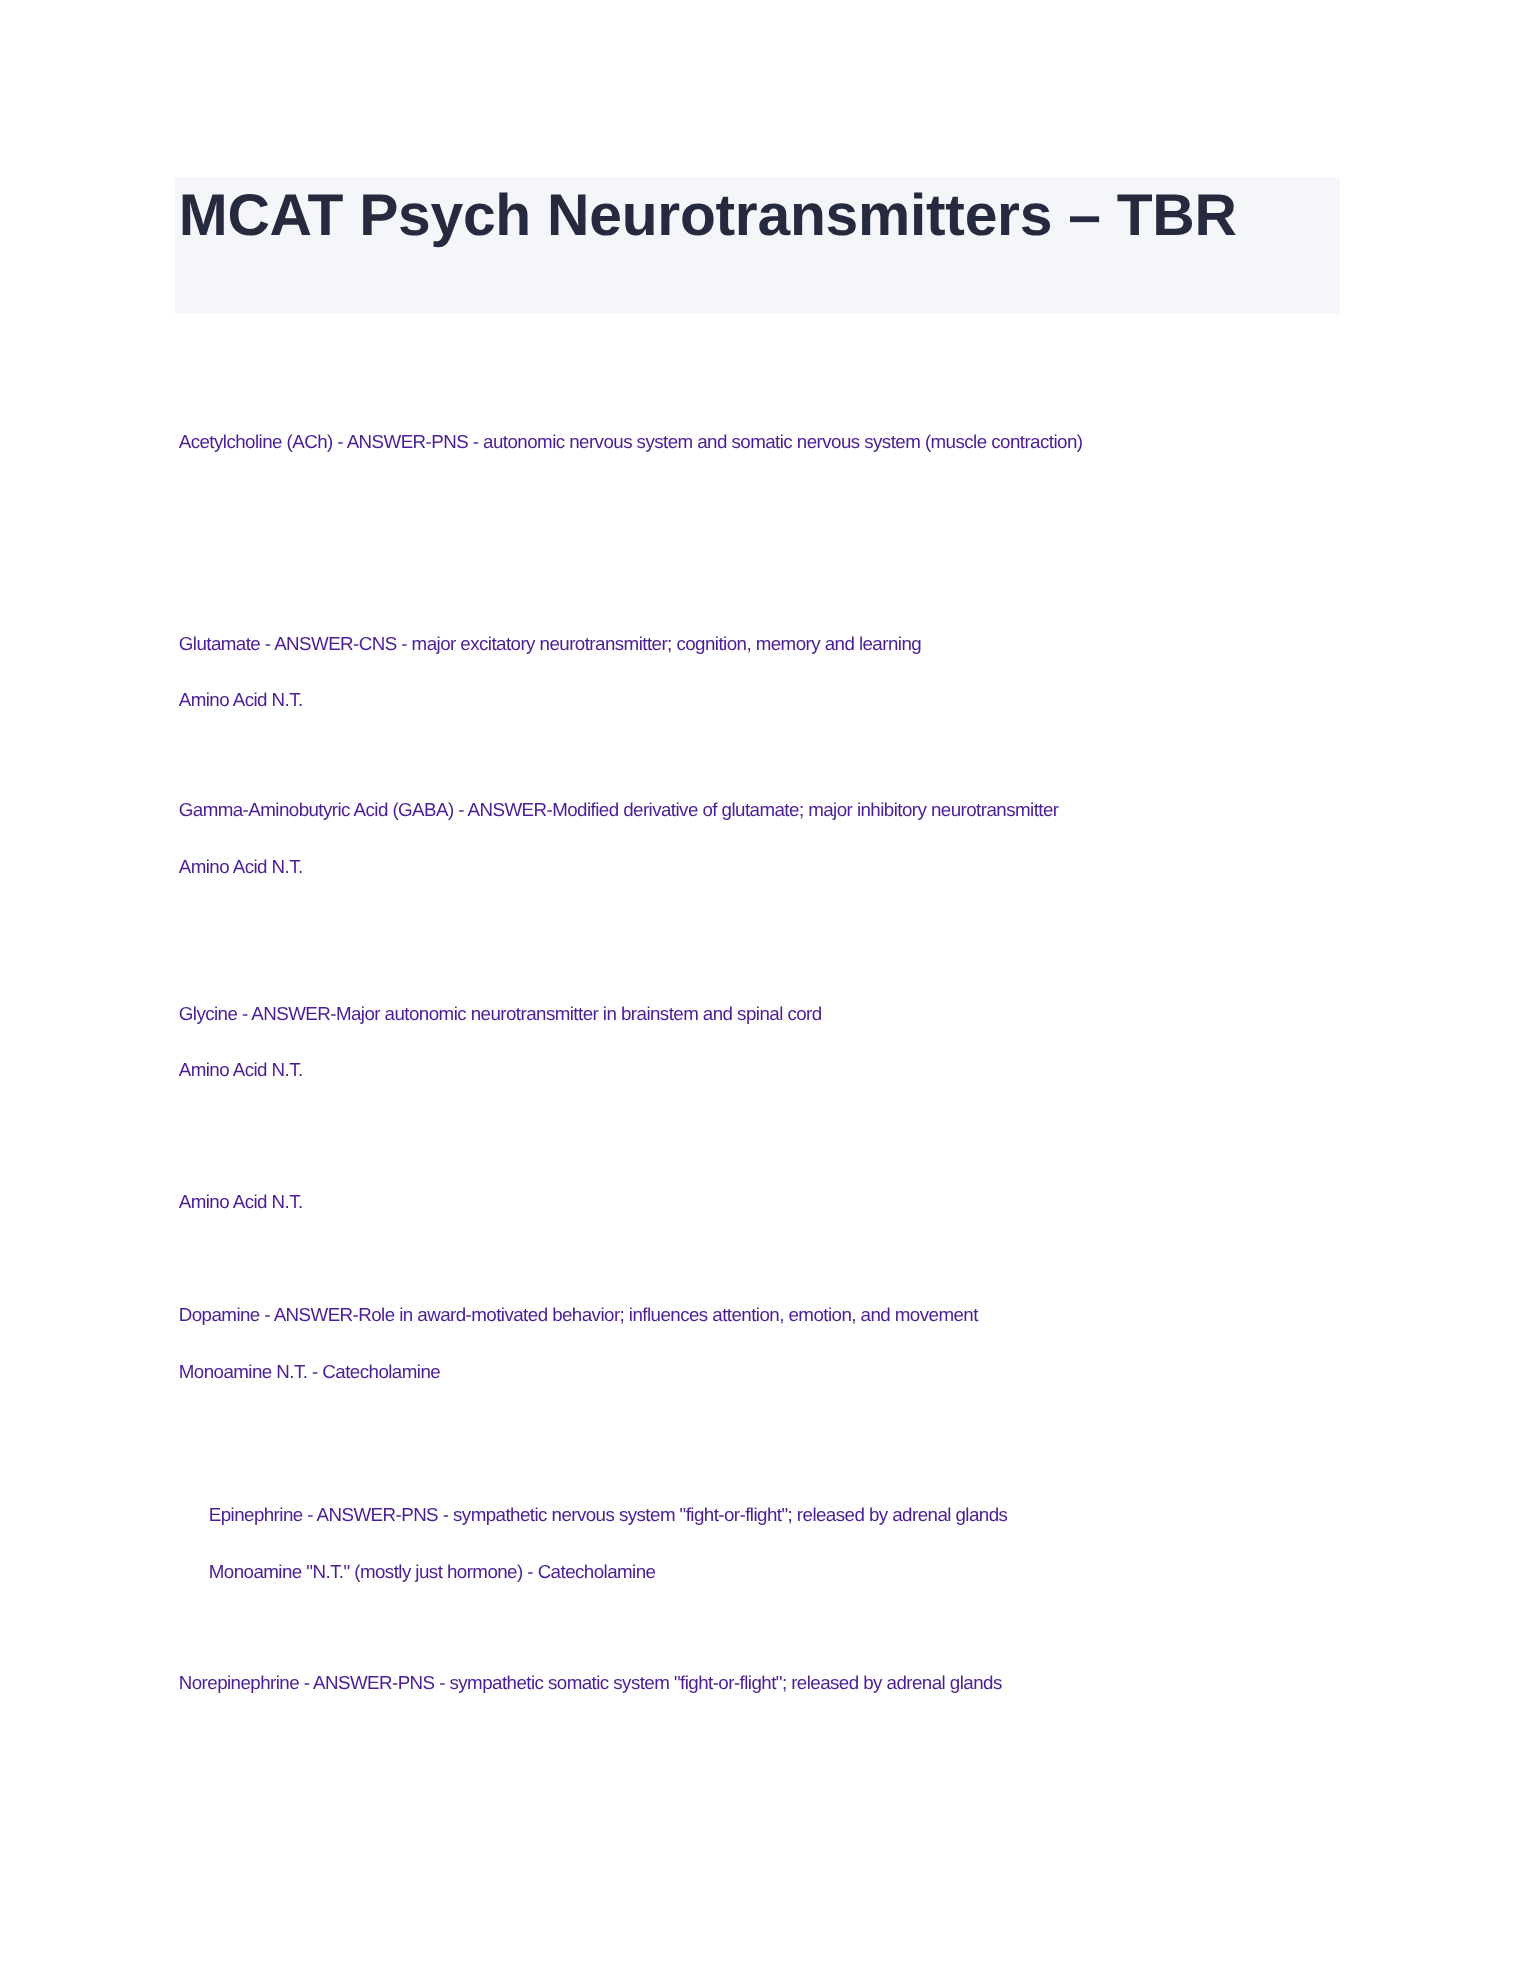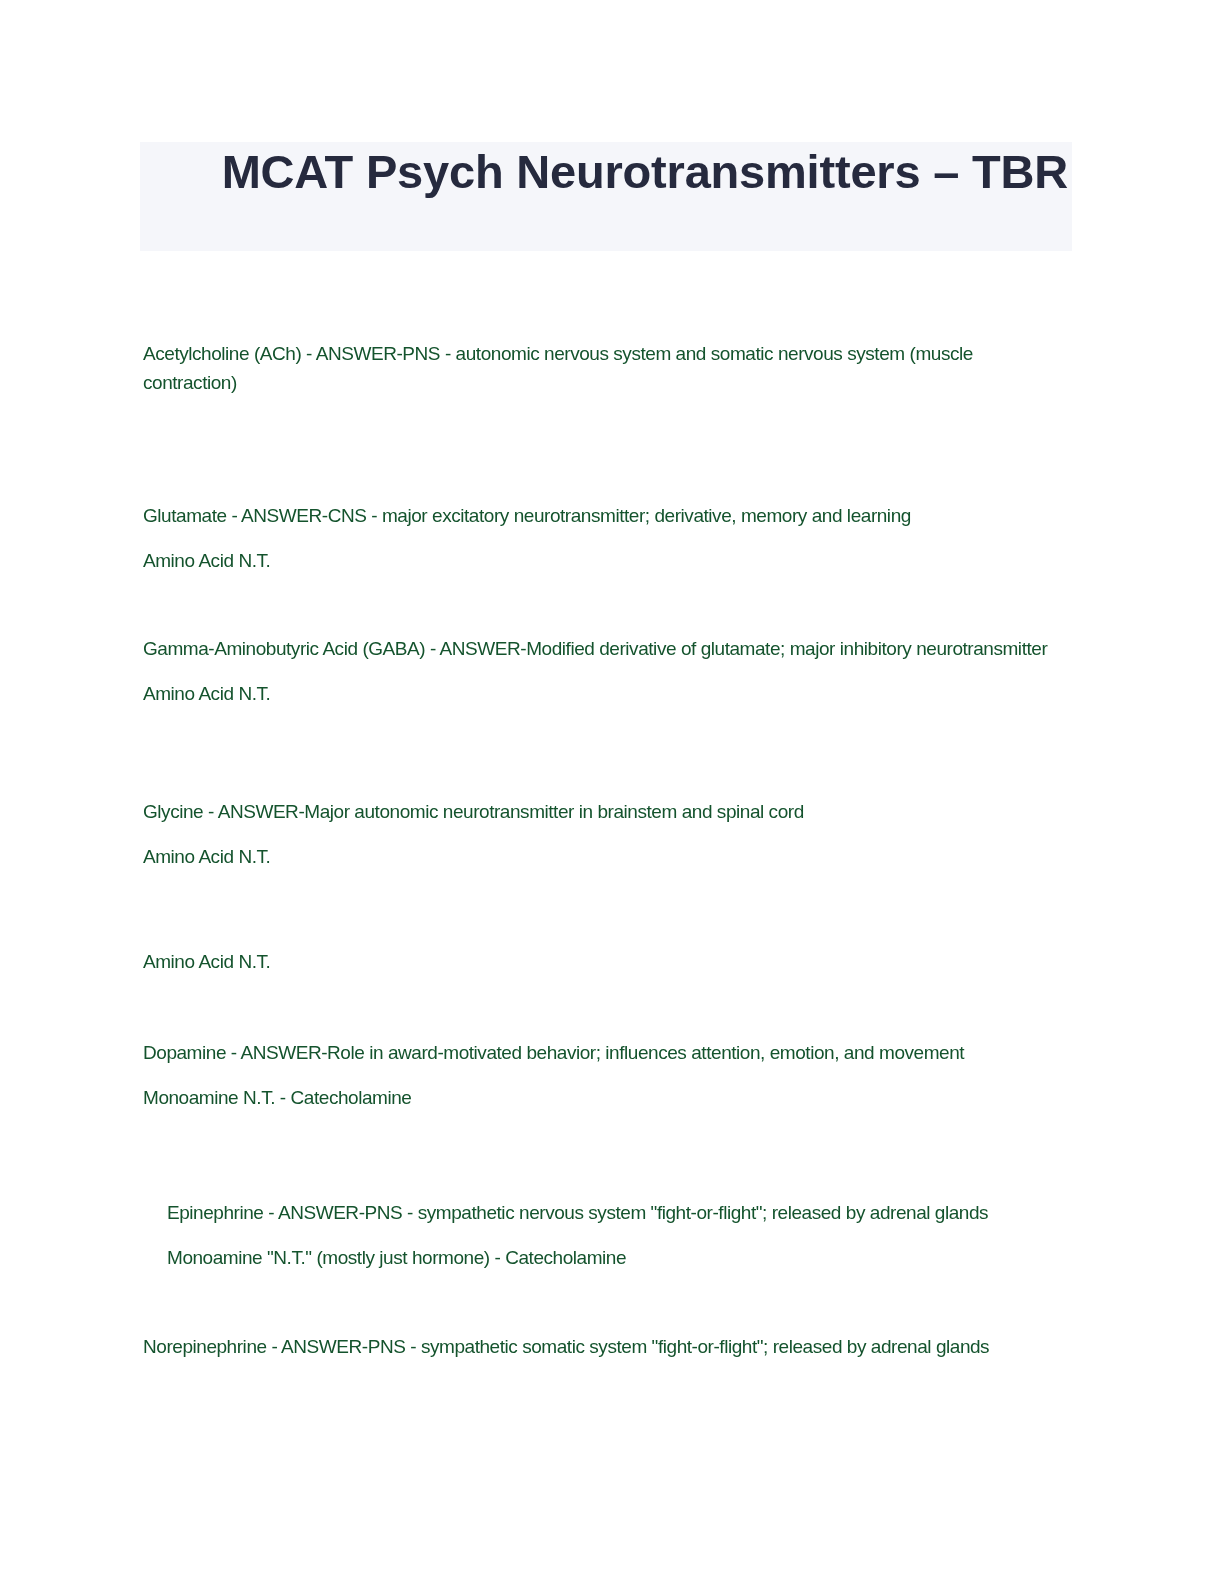--- a/index.html
+++ b/index.html
@@ -33,29 +33,28 @@
       left: 143px;
       top: 145px;
       width: 925px;
       margin: 0;
       font-family: "Liberation Sans", sans-serif;
       font-weight: bold;
       font-size: 47px;
       line-height: 54px;
       color: #262a3e;
       letter-spacing: -0.2px;
-      text-align: right;
     }
     .entry {
       position: absolute;
       left: 143px;
       width: 920px;
       font-family: "Liberation Sans", sans-serif;
-      font-size: 19px;
-      color: #14532d;
+      font-size: 15px;
+      color: #4c1d95;
       letter-spacing: -0.45px;
     }
     .entry .q {
       line-height: 28.5px;
       margin: 0;
     }
     .entry .note {
       margin: 16px 0 0 0;
       line-height: 28.5px;
     }
@@ -68,21 +67,21 @@
   <div class="title-box"></div>
   <h1 class="title">
     <span>MCAT Psych Neurotransmitters – TBR</span><br>
   </h1>
 
   <div class="entry" style="top:340px;">
     <p class="q">Acetylcholine (ACh) - ANSWER-PNS - autonomic nervous system and somatic nervous system (muscle contraction)</p>
   </div>
 
   <div class="entry" style="top:502px;">
-    <p class="q">Glutamate - ANSWER-CNS - major excitatory neurotransmitter; derivative, memory and learning</p>
+    <p class="q">Glutamate - ANSWER-CNS - major excitatory neurotransmitter; cognition, memory and learning</p>
     <p class="note">Amino Acid N.T.</p>
   </div>
 
   <div class="entry" style="top:635px;">
     <p class="q">Gamma-Aminobutyric Acid (GABA) - ANSWER-Modified derivative of glutamate; major inhibitory neurotransmitter</p>
     <p class="note">Amino Acid N.T.</p>
   </div>
 
   <div class="entry" style="top:798px;">
     <p class="q">Glycine - ANSWER-Major autonomic neurotransmitter in brainstem and spinal cord</p>

